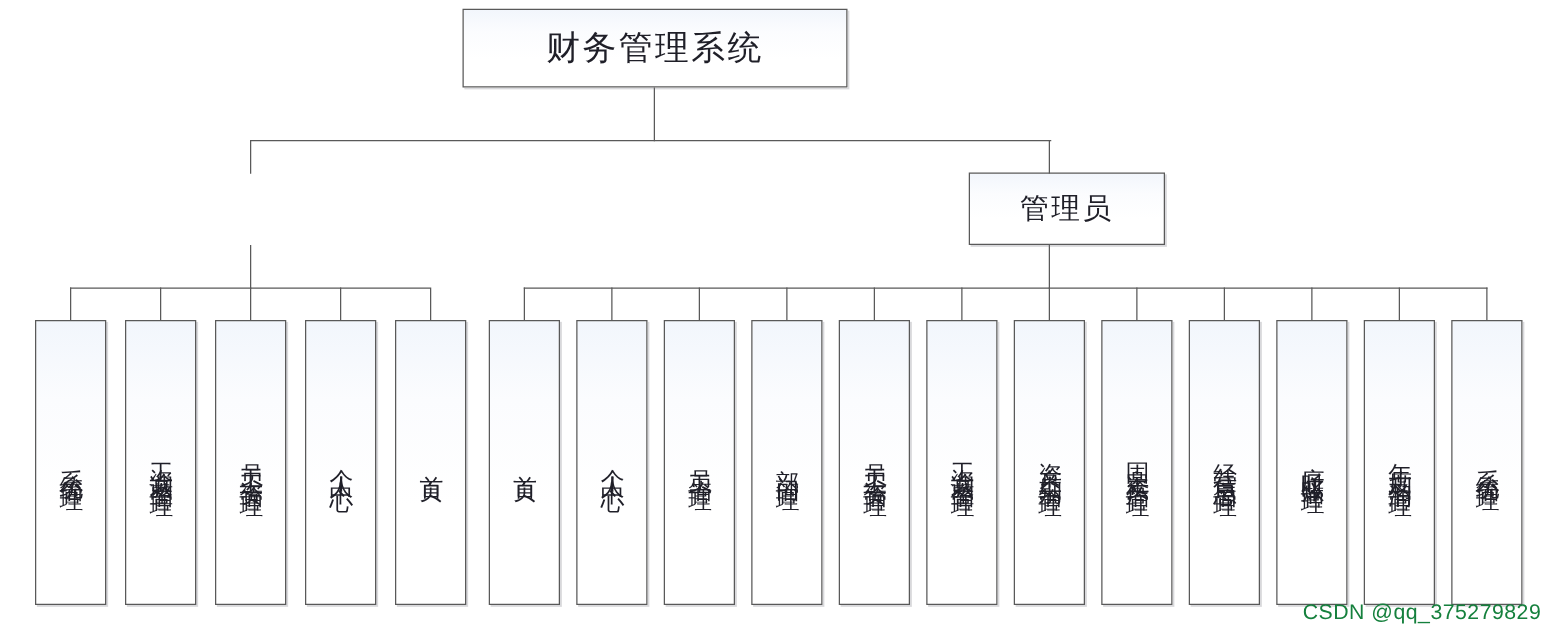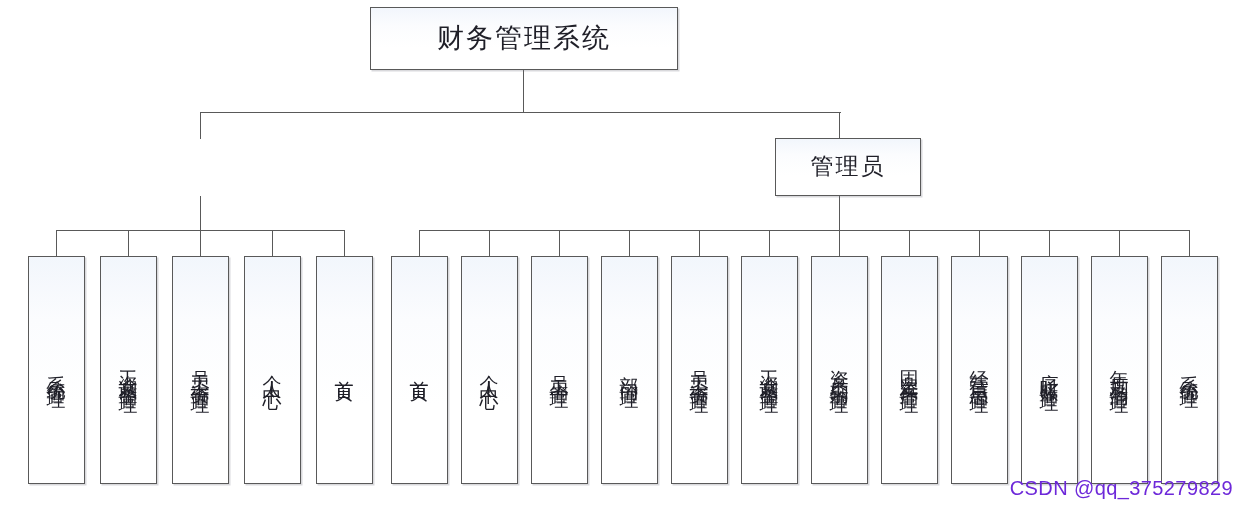--- a/index.html
+++ b/index.html
@@ -53,21 +53,21 @@
   }
   #node-employee {
     left: 145px;
     top: 138px;
     width: 110px;
     height: 58px;
   }
   #node-admin {
     left: 775px;
     top: 138px;
-    width: 146px;
+    width: 157px;
     height: 58px;
   }
   #node-employee .label,
   #node-admin .label {
     font-size: 23px;
     letter-spacing: 2px;
   }
 
   
   .node.vert {
@@ -95,22 +95,22 @@
   .line.h {
     height: 1.4px;
   }
 
   
   #watermark {
     position: absolute;
     right: 12px;
     bottom: 6px;
     font-family: "Liberation Sans", sans-serif;
-    font-size: 20px;
-    color: #6d28d9;
+    font-size: 17px;
+    color: #15803d;
     letter-spacing: 0.4px;
     user-select: none;
     white-space: nowrap;
   }
 </style>
 </head>
 <body>
 
 <div id="diagram">
 

